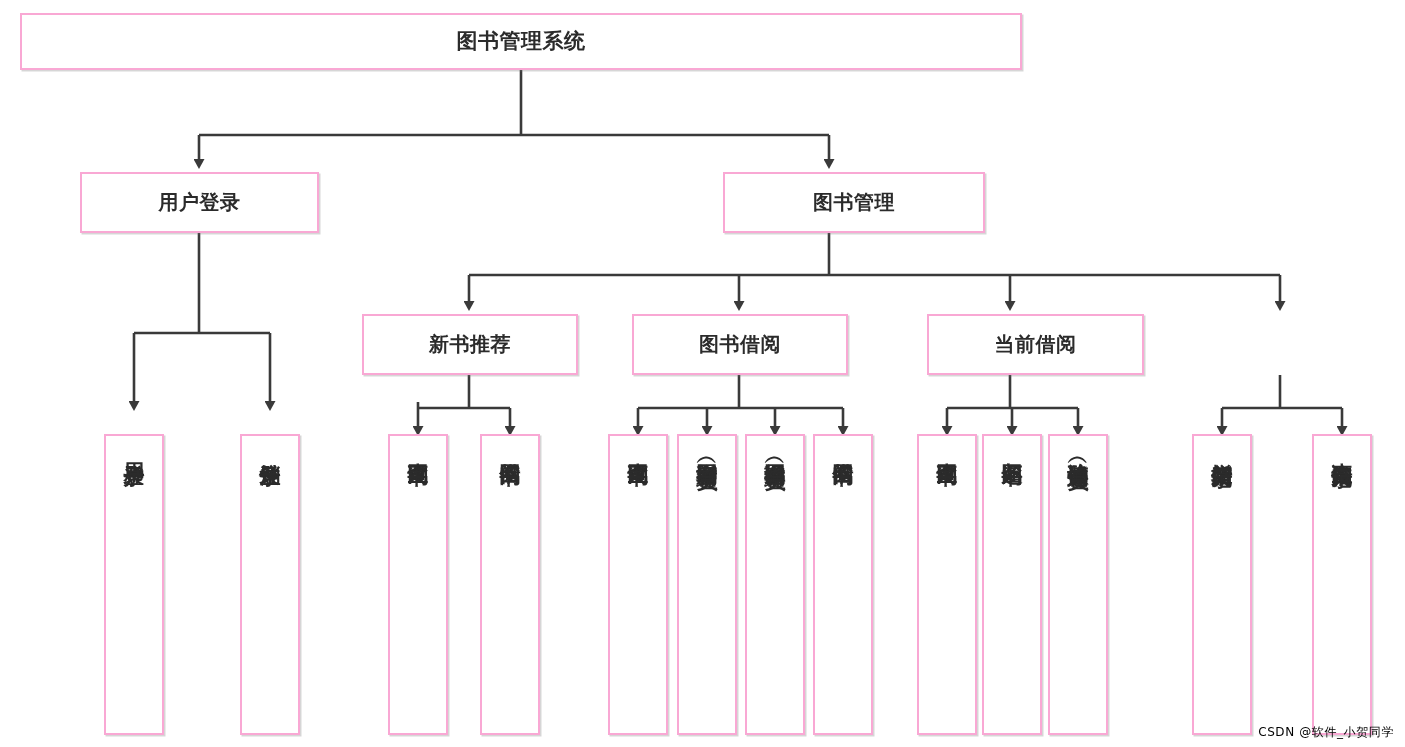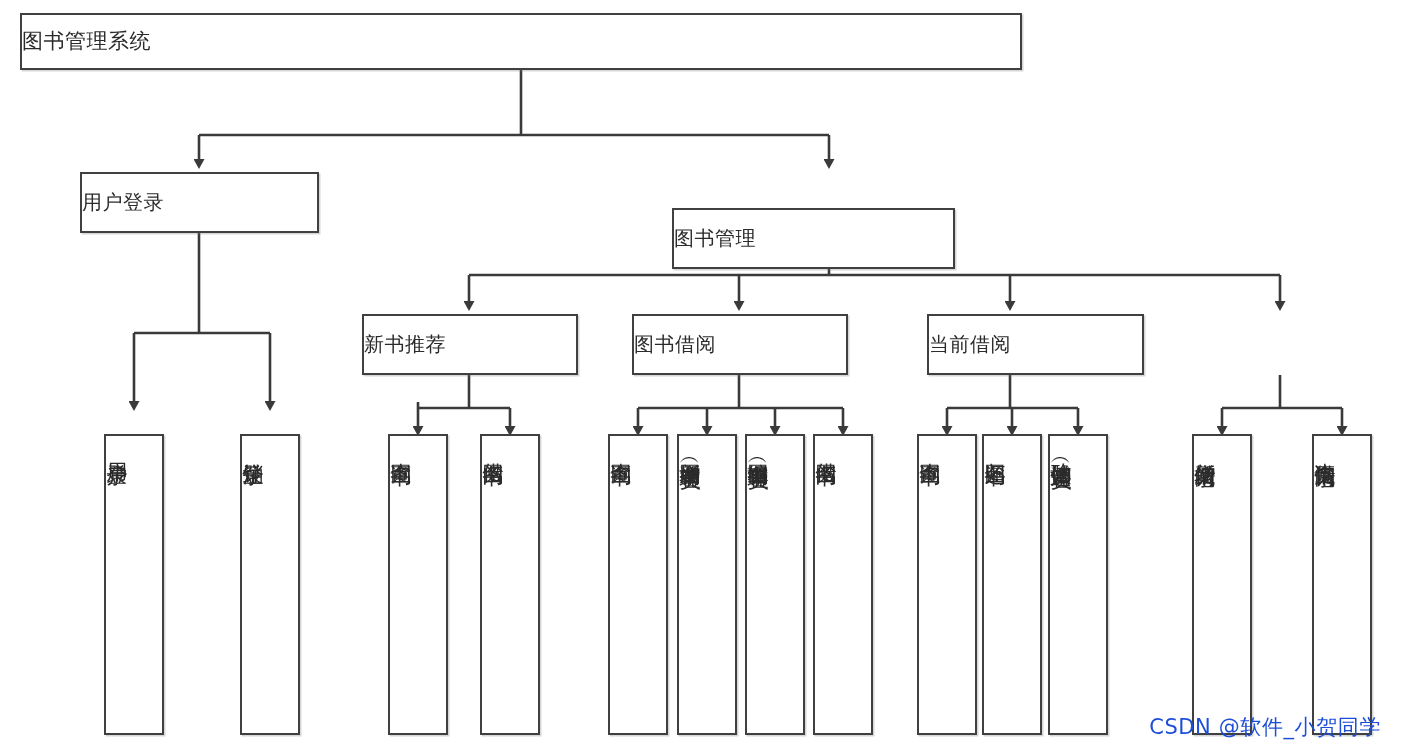--- a/index.html
+++ b/index.html
@@ -22,24 +22,26 @@
     left: 0;
     top: 0;
     width: 1405px;
     height: 747px;
     pointer-events: none;
   }
   .node {
     position: absolute;
     box-sizing: border-box;
     background: #ffffff;
-    border: 2px solid #404040;
+    border: 2px solid #f9a8d4;
     display: flex;
     align-items: center;
+    justify-content: center;
     box-shadow: 1.5px 1.5px 0 rgba(120,120,120,0.30);
+    font-weight: bold;
   }
   .node .label {
     color: #2b2b2b;
     font-size: 20px;
     line-height: 1.18;
     letter-spacing: 0.5px;
     text-align: center;
     white-space: nowrap;
     user-select: none;
   }
@@ -52,24 +54,24 @@
     text-orientation: upright;
     -webkit-writing-mode: vertical-rl;
     font-size: 21px;
     line-height: 1.05;
     letter-spacing: 1px;
     white-space: nowrap;
   }
   .node.root .label { font-size: 21px; }
   .watermark {
     position: absolute;
-    right: 24px;
+    right: 11px;
     bottom: 6px;
-    font-size: 21px;
-    color: #1d4ed8;
+    font-size: 12px;
+    color: #000000;
     letter-spacing: 0.6px;
     white-space: nowrap;
     user-select: none;
   }
 </style>
 </head>
 <body>
 
 <div id="canvas">
 
@@ -124,21 +126,21 @@
     </g>
   </svg>
 
   <div class="node root" style="left:20px; top:13px; width:1002px; height:57px;">
     <span class="label">图书管理系统</span>
   </div>
 
   <div class="node" style="left:80px; top:172px; width:239px; height:61px;">
     <span class="label">用户登录</span>
   </div>
-  <div class="node" style="left:672px; top:172px; width:283px; height:61px;margin-top:36px;">
+  <div class="node" style="left:723px; top:172px; width:262px; height:61px;">
     <span class="label">图书管理</span>
   </div>
 
   <div class="node" style="left:362px; top:314px; width:216px; height:61px;">
     <span class="label">新书推荐</span>
   </div>
   <div class="node" style="left:632px; top:314px; width:216px; height:61px;">
     <span class="label">图书借阅</span>
   </div>
   <div class="node" style="left:927px; top:314px; width:217px; height:61px;">

